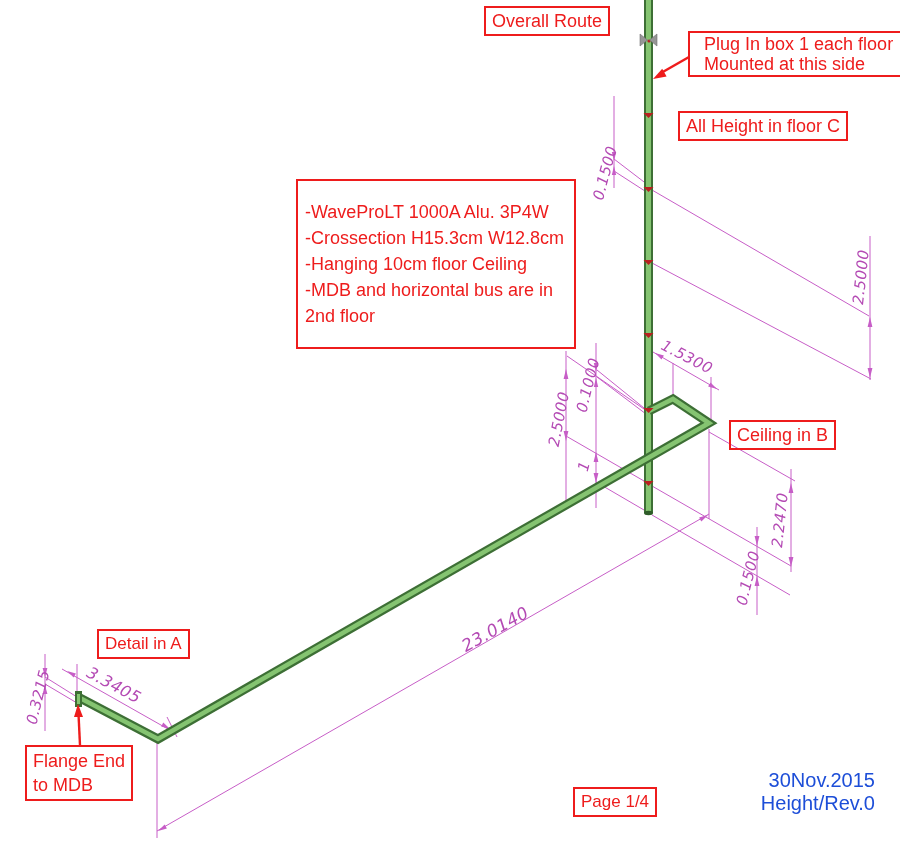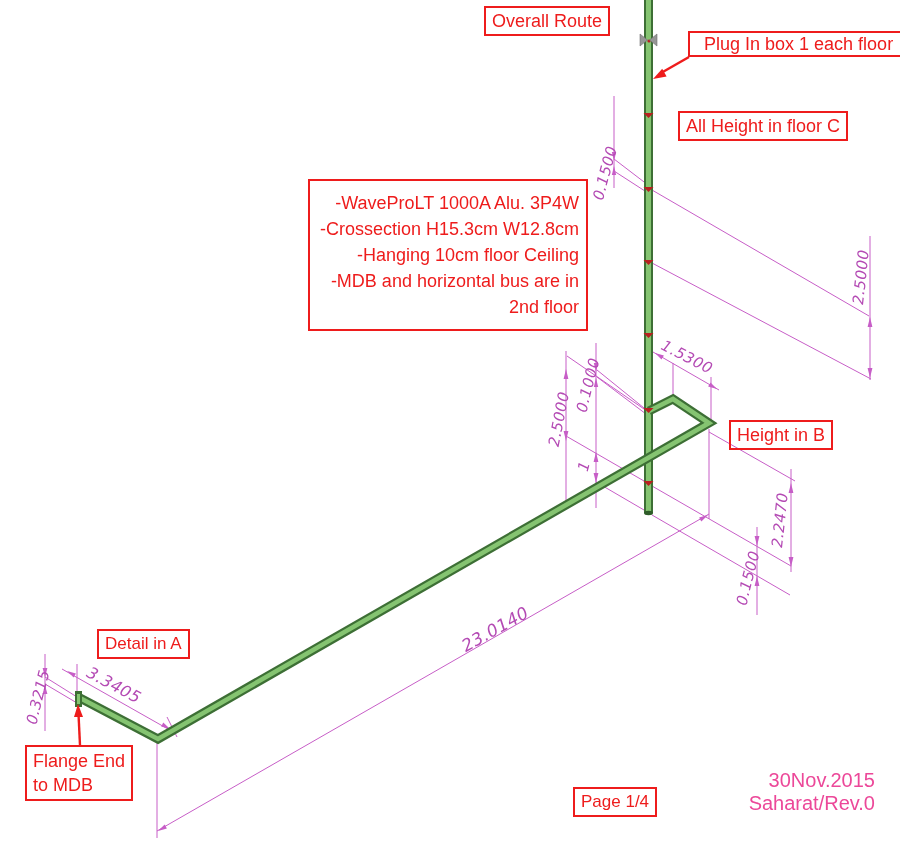--- a/index.html
+++ b/index.html
@@ -8,21 +8,21 @@
   .stage svg{position:absolute;left:0;top:0;z-index:1;}
   .labels{position:absolute;left:0;top:0;width:900px;height:847px;z-index:2;}
 
   
   .rbox{position:absolute;border:2px solid #ee1c1c;color:#ee1c1c;background:transparent;
         font-size:18px;line-height:22px;padding:2px 6px;white-space:nowrap;}
   .rbox span{display:block;}
   .box-overall {left:440px;top:6px;margin-left:44px;}
   .box-plug    {left:688px;top:31px;line-height:20px;padding:1px 14px;}
   .box-allheight{left:678px;top:111px;}
-  .box-spec    {left:308px;top:179px;width:262px;line-height:26px;padding:9px 7px;text-align:right;}
+  .box-spec    {left:296px;top:179px;width:262px;line-height:26px;padding:18px 7px;}
   .box-detail-b{left:729px;top:420px;}
   .box-detail-a{left:97px;top:629px;font-size:17px;}
   .box-flange  {left:25px;top:745px;line-height:24px;}
   .box-page    {left:558px;top:787px;font-size:17px;margin-left:15px;}
 
   
   .dim{position:absolute;color:#b44ab4;font:italic 15px "DejaVu Sans",sans-serif;
        white-space:nowrap;letter-spacing:0.5px;transform-origin:center;}
   .dim-riser-top {left:605px;top:173px;transform:translate(-50%,-50%) rotate(-75deg);}
   .dim-floor-right{left:861px;top:277px;transform:translate(-50%,-50%) rotate(-84deg);}
@@ -30,21 +30,21 @@
   .dim-hang      {left:588px;top:385px;transform:translate(-50%,-50%) rotate(-76deg);}
   .dim-drop-left {left:559px;top:419px;transform:translate(-50%,-50%) rotate(-79deg);}
   .dim-one       {left:584px;top:466px;transform:translate(-50%,-50%) rotate(-75deg);}
   .dim-2247      {left:780px;top:520px;transform:translate(-50%,-50%) rotate(-84deg);}
   .dim-0150b     {left:748px;top:578px;transform:translate(-50%,-50%) rotate(-76deg);}
   .dim-run       {left:495px;top:629px;font-size:17px;transform:translate(-50%,-50%) rotate(-29deg);}
   .dim-3340      {left:114px;top:685px;font-size:16px;transform:translate(-50%,-50%) rotate(28deg);}
   .dim-0321      {left:38px;top:697px;transform:translate(-50%,-50%) rotate(-76deg);}
 
   
-  .footer-text{position:absolute;right:25px;color:#ec4899;font-size:20px;text-align:center;white-space:nowrap;}
+  .footer-text{position:absolute;right:25px;color:#1d4ed8;font-size:20px;text-align:center;white-space:nowrap;}
   .footer-date{top:769px;}
   .footer-rev {top:792px;}
 </style>
 </head>
 <body>
 
 <div class="stage">
 
   <svg width="900" height="847" viewBox="0 0 900 847">
 
@@ -158,33 +158,34 @@
       </g>
     </g>
   </svg>
 
   <div class="labels">
 
     <div class="rbox box-overall">Overall Route</div>
 
     <div class="rbox box-plug">
       <span>Plug In box 1 each floor</span>
+      <span>Mounted at this side</span>
     </div>
 
     <div class="rbox box-allheight">All Height in floor C</div>
 
     <div class="rbox box-spec">
       <span>-WaveProLT 1000A Alu. 3P4W</span>
       <span>-Crossection H15.3cm W12.8cm</span>
       <span>-Hanging 10cm floor Ceiling</span>
       <span>-MDB and horizontal bus are in</span>
       <span>2nd floor</span>
     </div>
 
-    <div class="rbox box-detail-b">Height in B</div>
+    <div class="rbox box-detail-b">Ceiling in B</div>
 
     <div class="rbox box-detail-a">Detail in A</div>
 
     <div class="rbox box-flange">
       <span>Flange End</span>
       <span>to MDB</span>
     </div>
 
     <div class="rbox box-page">Page 1/4</div>
 
@@ -194,15 +195,15 @@
     <div class="dim dim-hang">0.1000</div>
     <div class="dim dim-drop-left">2.5000</div>
     <div class="dim dim-one">1</div>
     <div class="dim dim-2247">2.2470</div>
     <div class="dim dim-0150b">0.1500</div>
     <div class="dim dim-run">23.0140</div>
     <div class="dim dim-3340">3.3405</div>
     <div class="dim dim-0321">0.3215</div>
 
     <div class="footer-text footer-date">30Nov.2015</div>
-    <div class="footer-text footer-rev">Saharat/Rev.0</div>
+    <div class="footer-text footer-rev">Height/Rev.0</div>
   </div>
 </div>
 
 </body></html>

